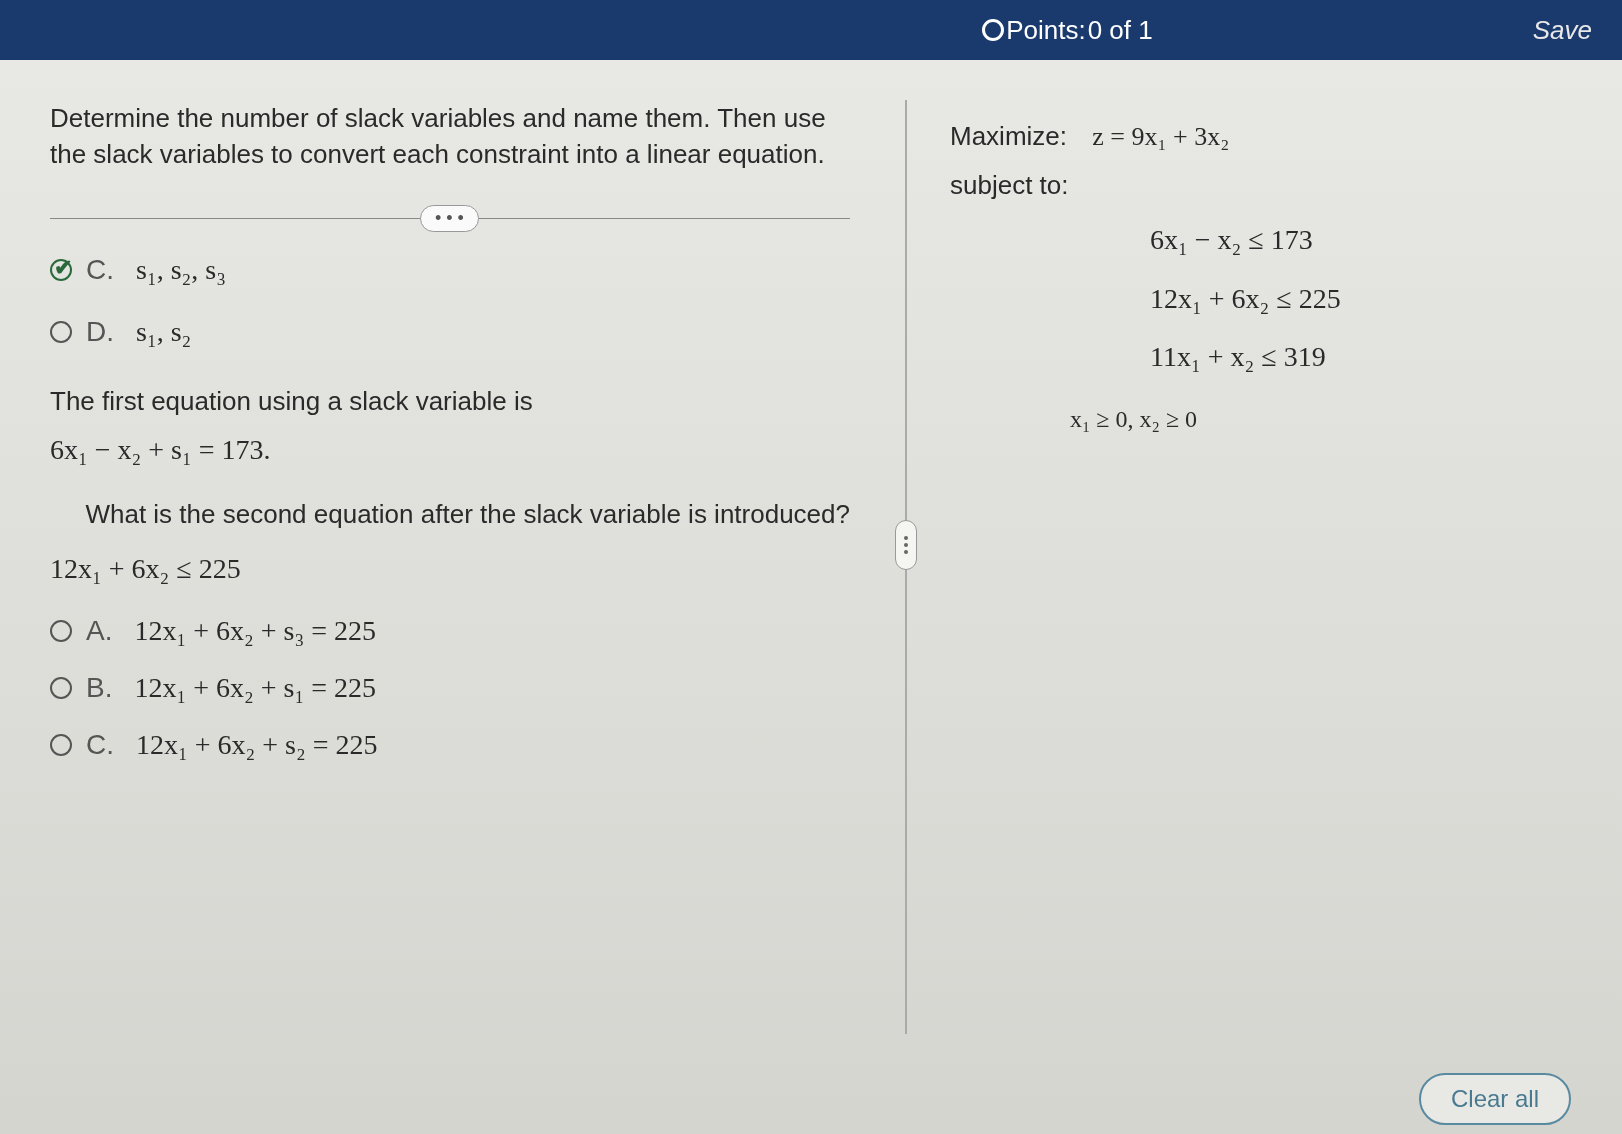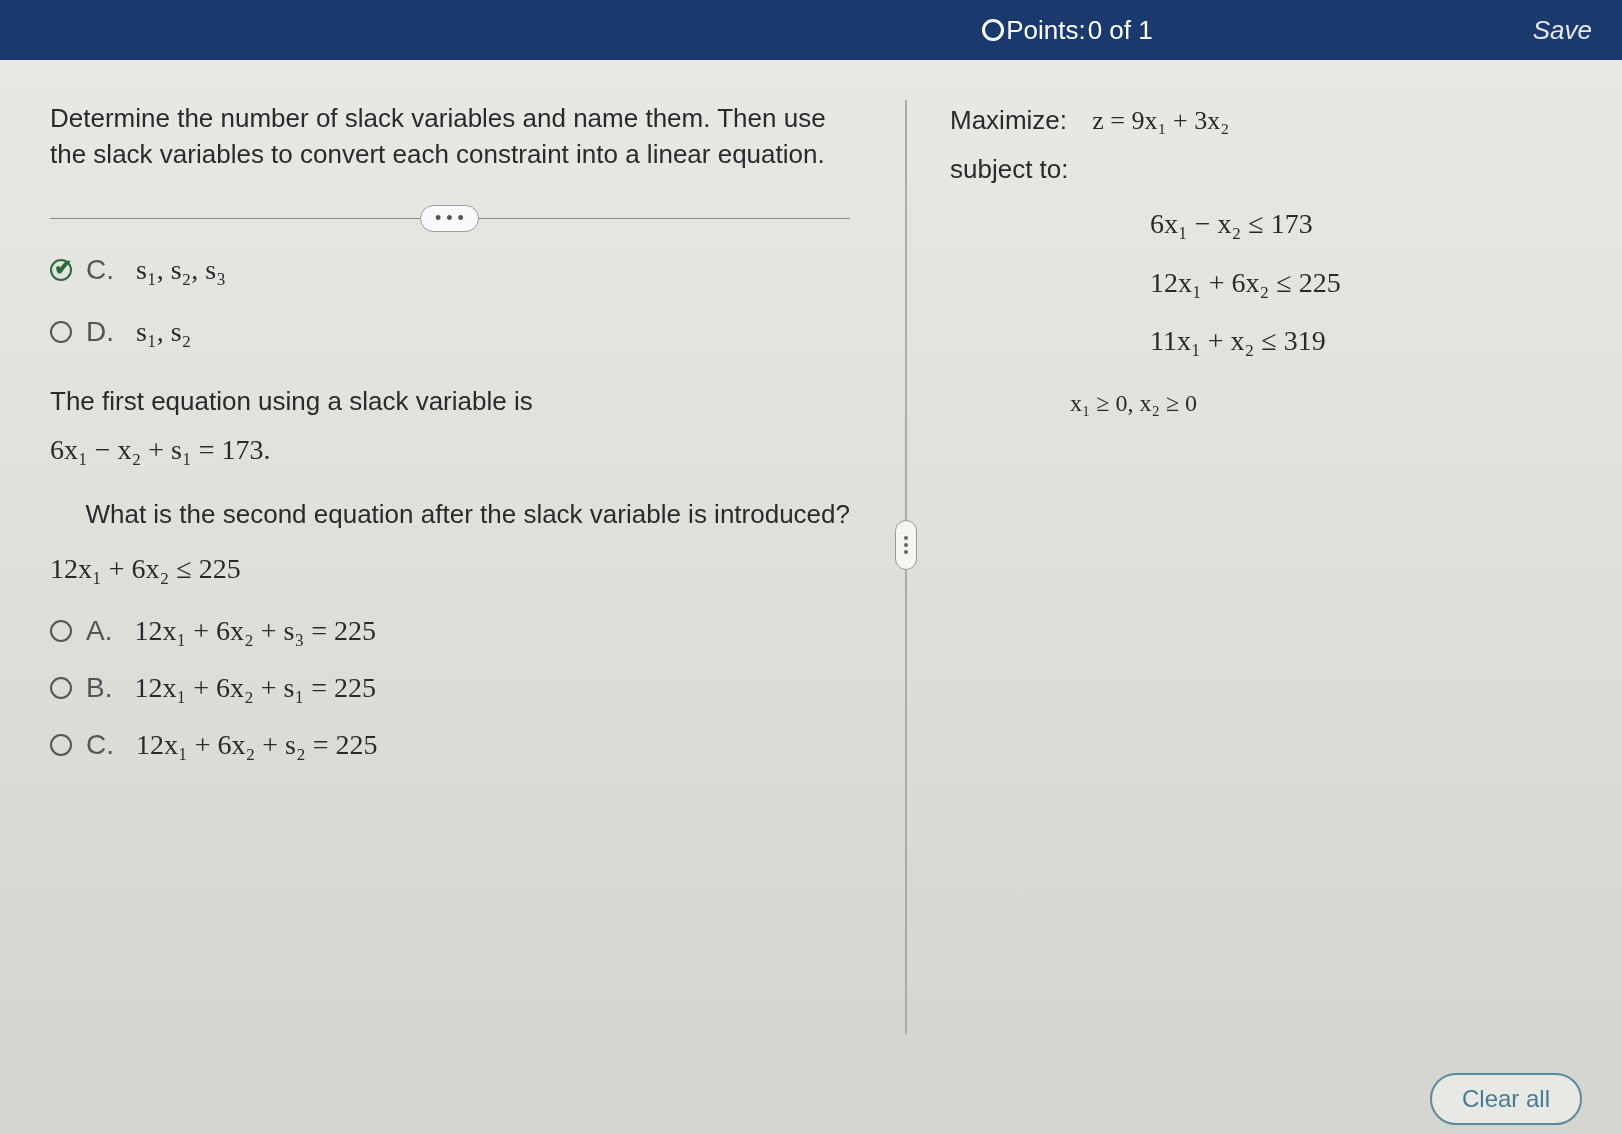--- a/index.html
+++ b/index.html
@@ -44,21 +44,21 @@
     position: relative;
   }
   .left-panel {
     width: 900px;
     padding: 40px 50px;
     font-size: 26px;
     color: #2a2a2a;
   }
   .right-panel {
     flex: 1;
-    padding: 36px 50px;
+    padding: 52px 50px;
     font-size: 26px;
     color: #2a2a2a;
   }
   .instruction {
     line-height: 1.4;
     margin-bottom: 45px;
   }
   .divider-line {
     border: none;
     border-top: 1px solid #888;
@@ -152,21 +152,21 @@
   }
   .bottom-bar {
     position: absolute;
     bottom: 0;
     left: 0;
     right: 0;
     height: 70px;
     display: flex;
     justify-content: flex-end;
     align-items: center;
-    padding: 0 40px;
+    padding: 0 51px;
   }
   .clear-all {
     border: 2px solid #5a8aa0;
     color: #4a7a90;
     border-radius: 28px;
     padding: 10px 30px;
     font-size: 24px;
     background: #e8e8e4;
     cursor: pointer;
   }

